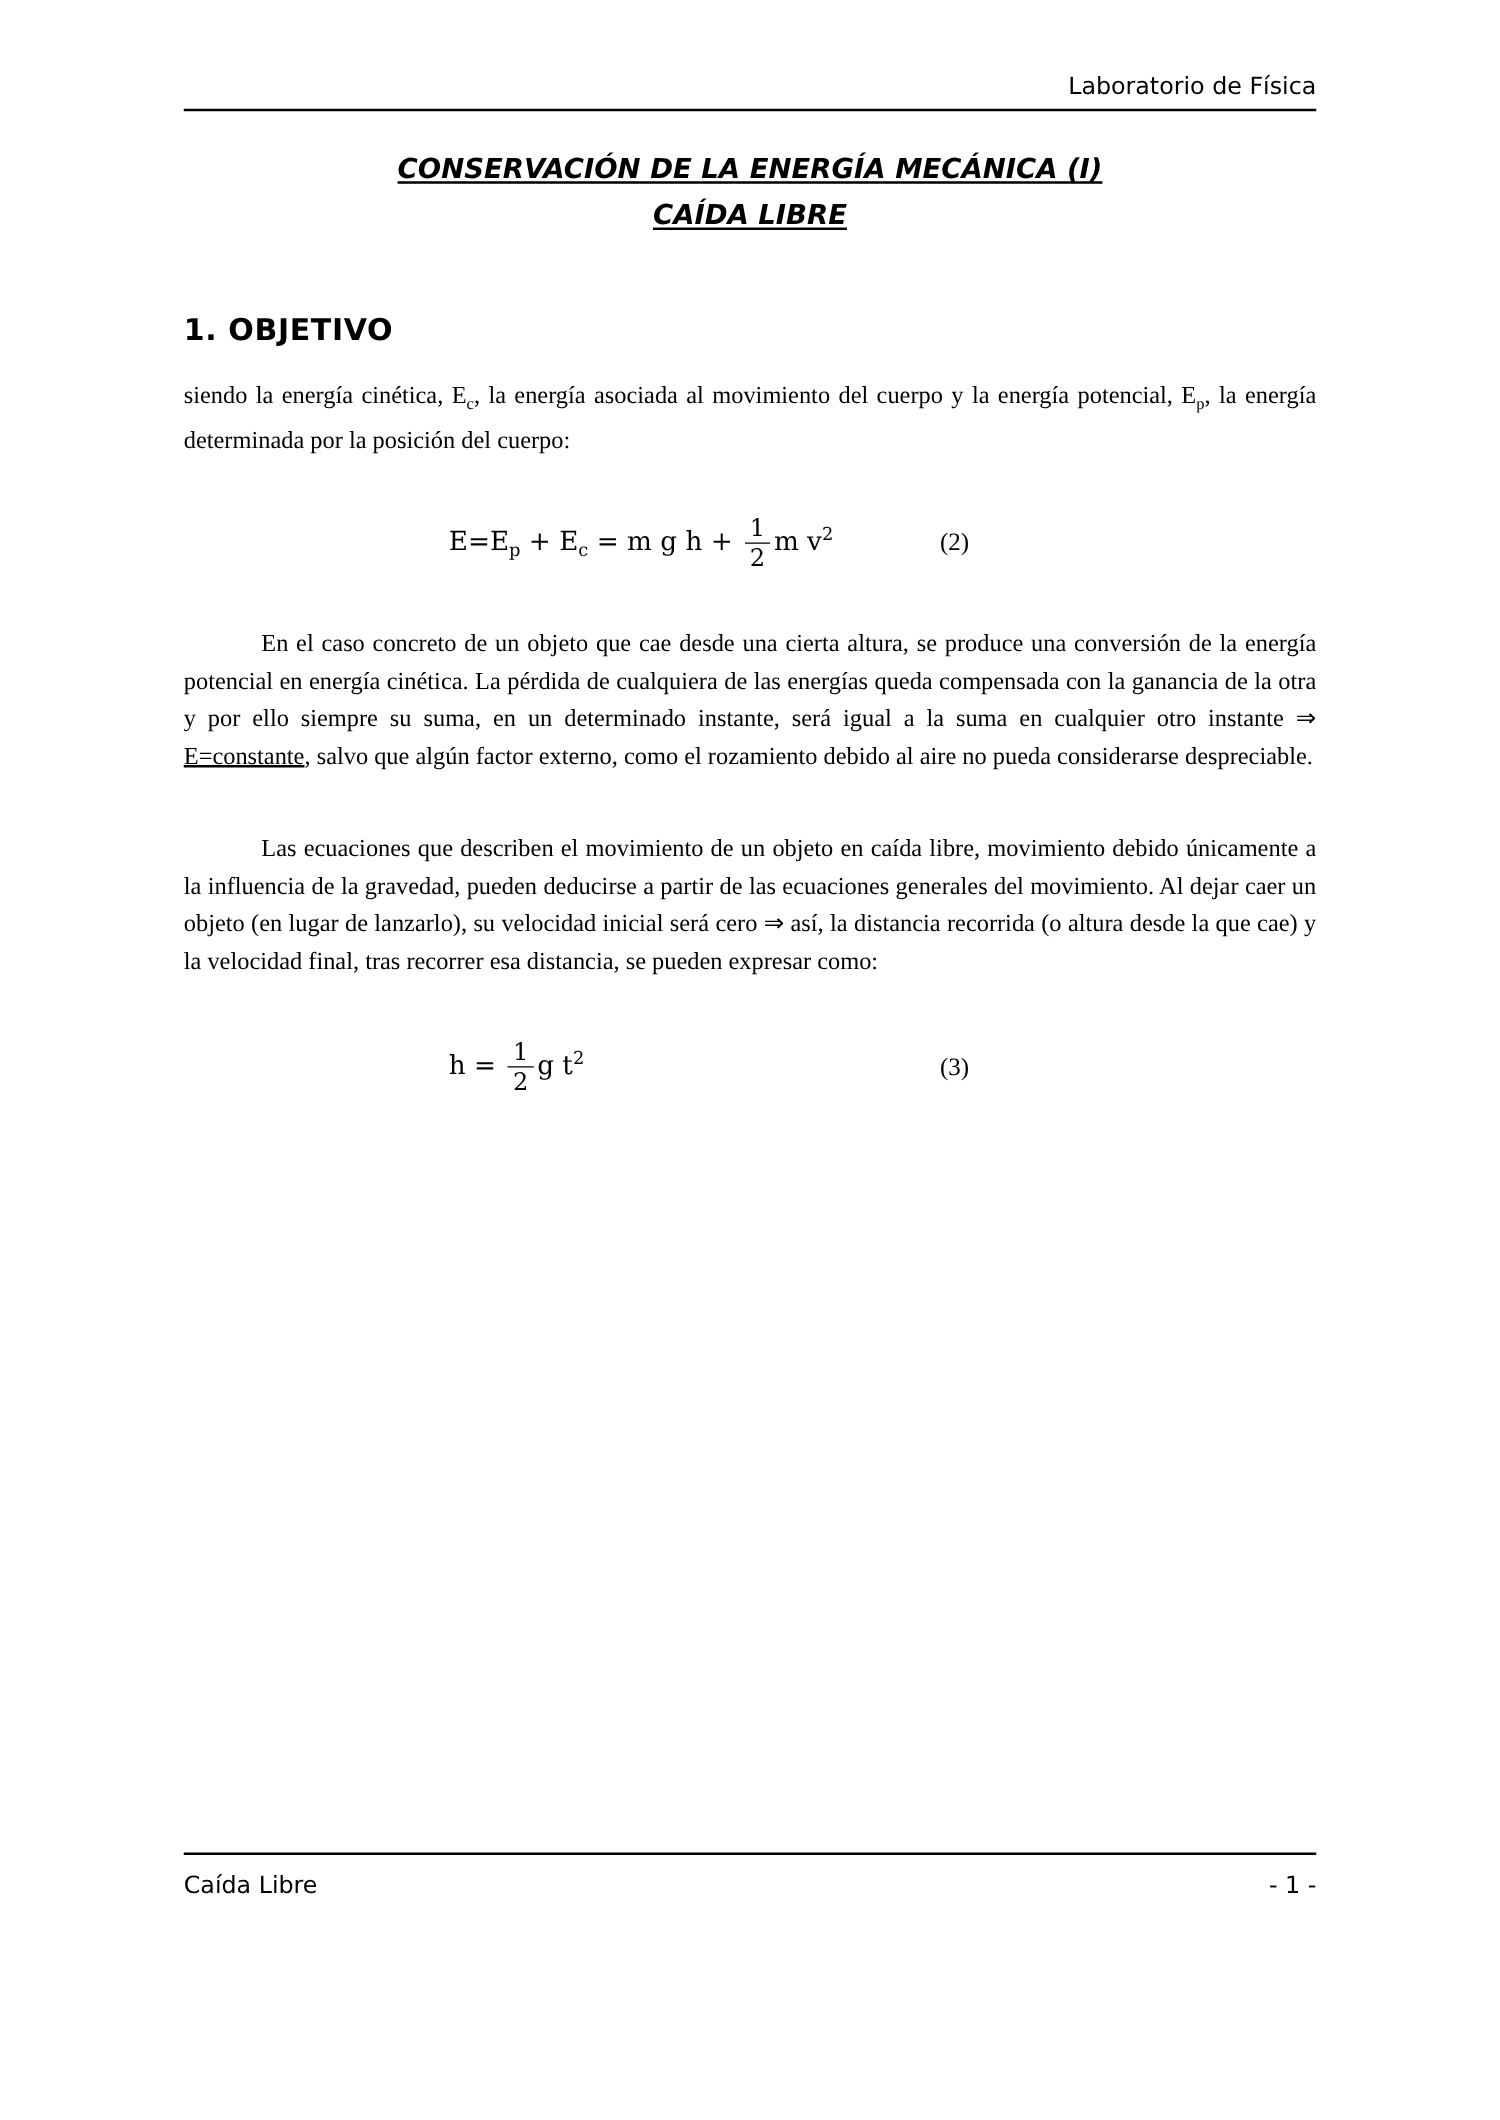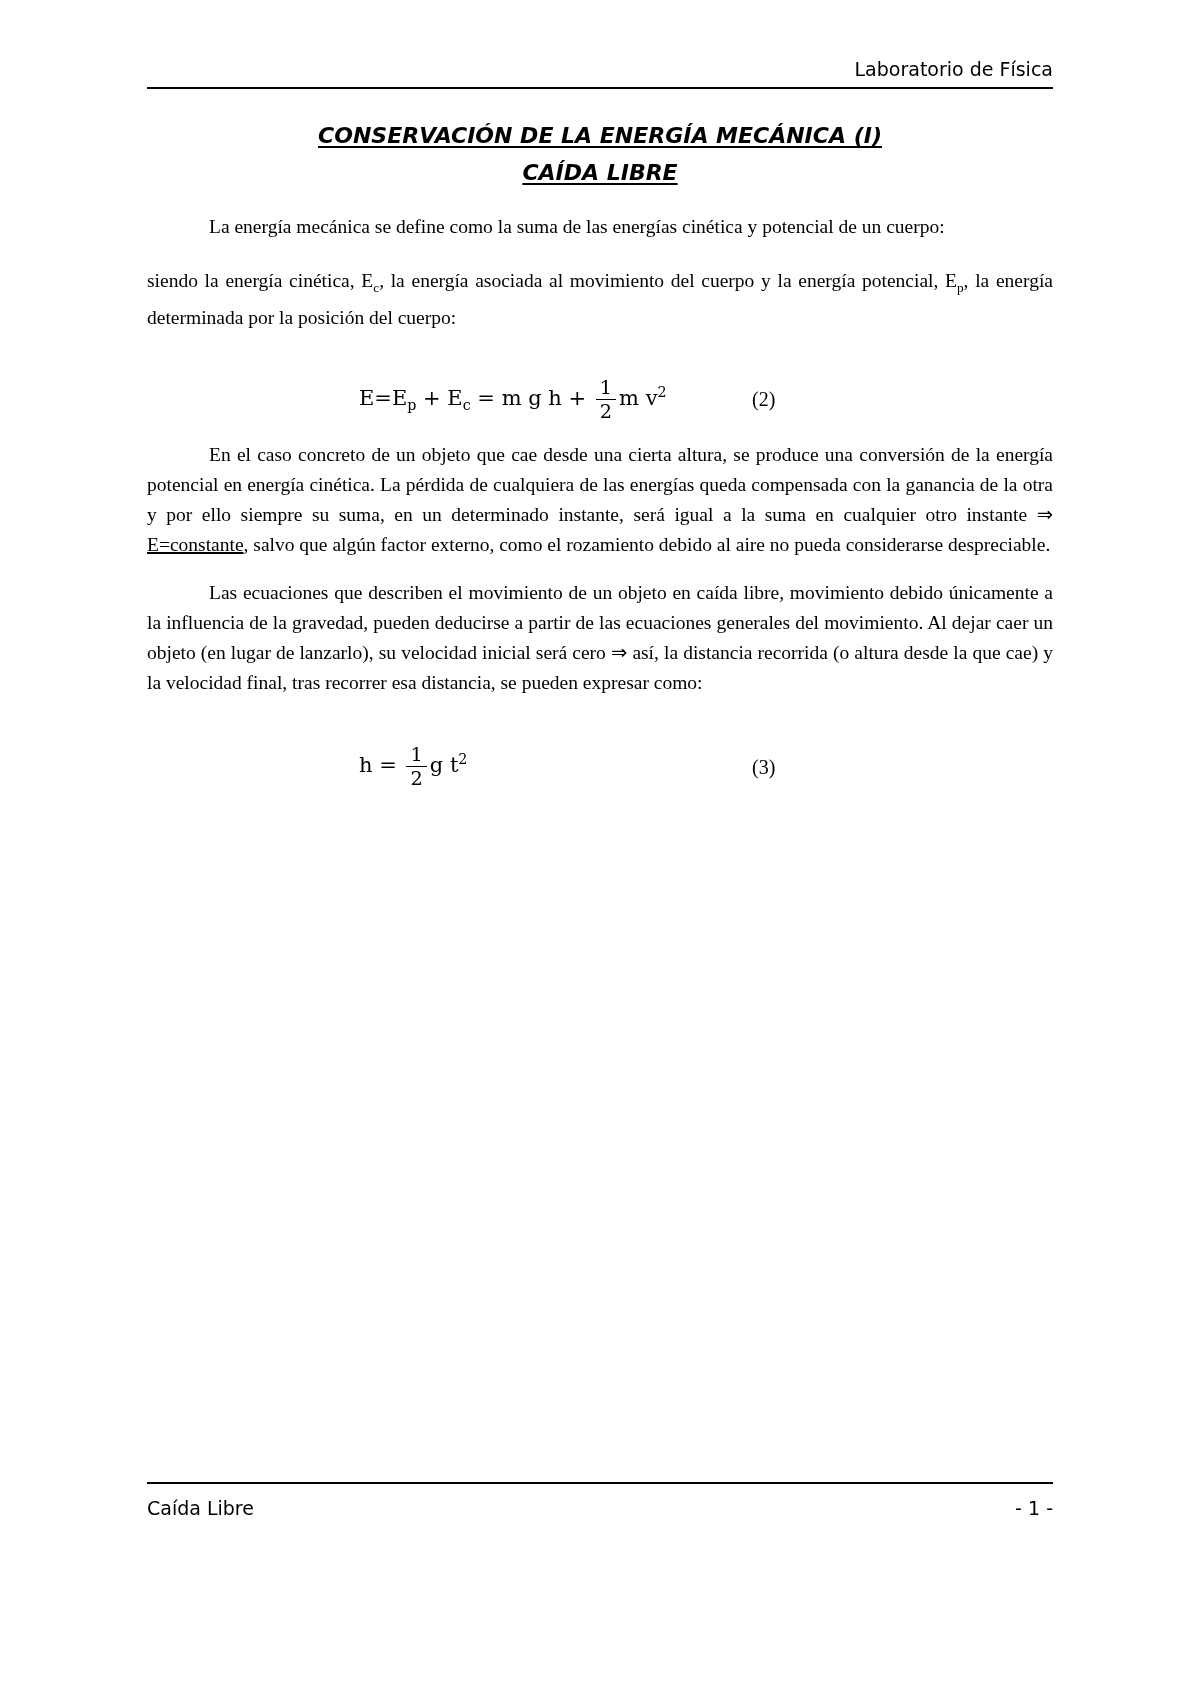--- a/index.html
+++ b/index.html
@@ -48,21 +48,21 @@
     letter-spacing: 0.5px;
   }
   p {
     font-size: 19.5px;
     line-height: 30px;
     text-align: justify;
     margin: 24px 0 0 0;
   }
   p.indent { text-indent: 62px; }
   p.tight { margin-top: 20px; }
-  p.roomy { margin-top: 18px; }
+  p.roomy { margin-top: 44px; }
   .underline-strong {
     text-decoration: underline;
     text-decoration-thickness: 1.5px;
   }
   .eq-row {
     position: relative;
     font-family: "DejaVu Serif", serif;
     font-size: 21px;
     padding-left: 212px;
     line-height: 1.3;
@@ -115,24 +115,24 @@
   <div class="header">
     <span>Laboratorio de Física</span>
   </div>
   <hr class="header-rule">
 
   <div class="title">
     <div class="title-line">CONSERVACIÓN DE LA ENERGÍA MECÁNICA (I)</div>
     <div class="title-line">CAÍDA LIBRE</div>
   </div>
 
+  <h2>1. OBJETIVO</h2>
 
 
 
-  <p class="indent tight">La energía mecánica se define como la suma de las energías cinética y potencial de un cuerpo:</p>
 
 
   <p><span>siendo la energía cinética, E</span><sub>c</sub><span>, la energía asociada al movimiento del cuerpo y la energía potencial, E</span><sub>p</sub><span>, la energía determinada por la posición del cuerpo:</span></p>
 
   <div class="eq-row eq2">
     <span class="eq"><span>E=E</span><sub>p</sub><span> + E</span><sub>c</sub><span> = m g h + </span><span class="frac"><span class="num">1</span><span class="den">2</span></span><span>m v</span><sup>2</sup></span>
     <span class="eq-label">(2)</span>
   </div>
 
   <p class="indent roomy"><span>En el caso concreto de un objeto que cae desde una cierta altura, se produce una conversión de la energía potencial en energía cinética. La pérdida de cualquiera de las energías queda compensada con la ganancia de la otra y por ello siempre su suma, en un determinado instante, será igual a la suma en cualquier otro instante ⇒ </span><span class="underline-strong">E=constante</span><span>, salvo que algún factor externo, como el rozamiento debido al aire no pueda considerarse despreciable.</span></p>

